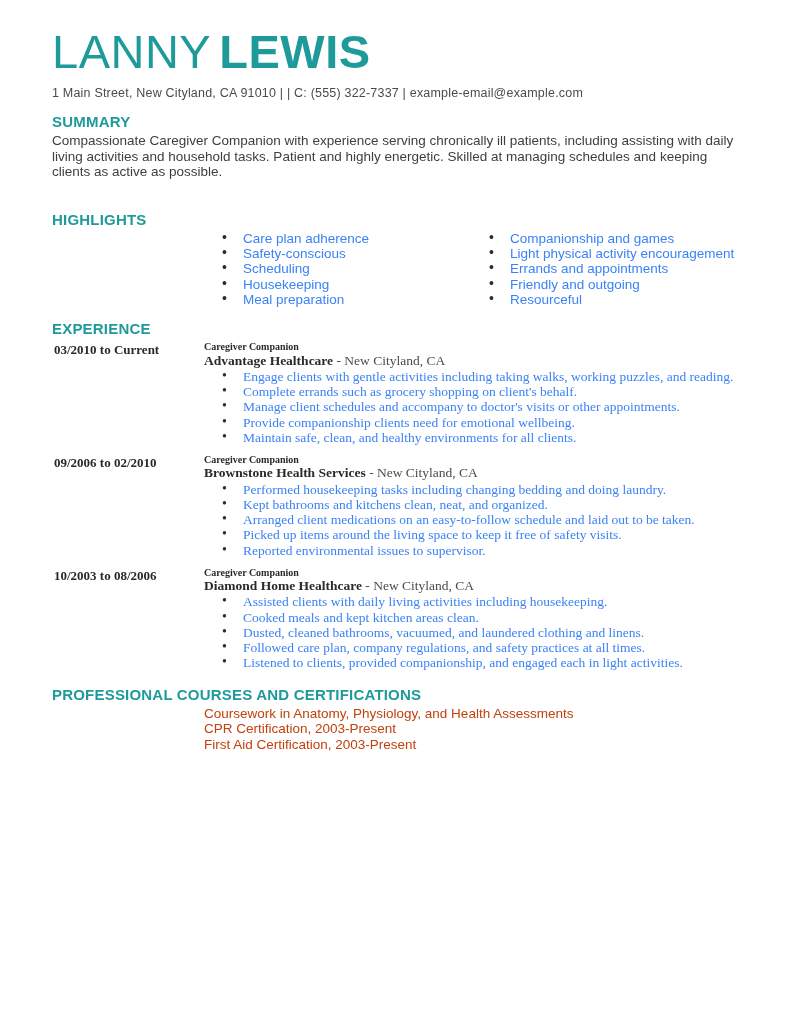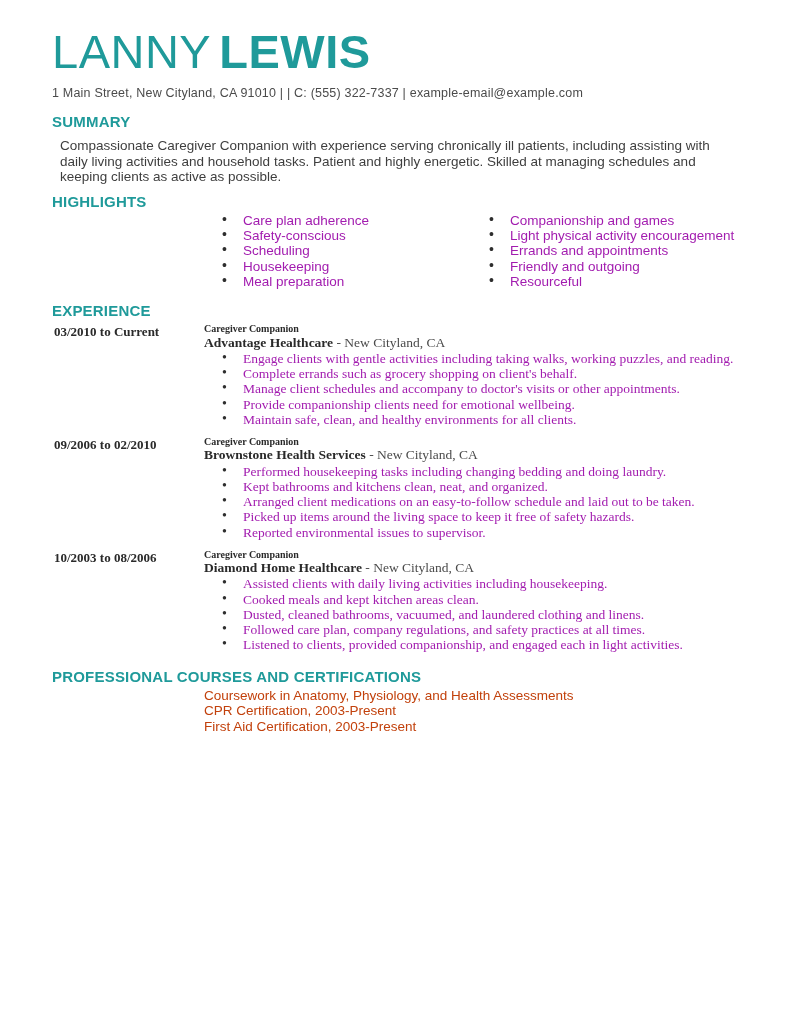--- a/index.html
+++ b/index.html
@@ -36,40 +36,40 @@
 
   
   .sec h2 {
     margin: 0 0 3px 0;
     font-size: 15px;
     font-weight: 700;
     color: #1f9a9a;
     letter-spacing: 0.2px;
   }
   .sec-summary    { margin-top: 13px; }
-  .sec-highlights { margin-top: 6px; }
+  .sec-highlights { margin-top: 31px; }
   .sec-experience { margin-top: 13px; }
   .sec-certs      { margin-top: 15px; }
 
   .body-text {
-    margin: 8px;
+    margin: 0;
     font-size: 13.5px;
     line-height: 1.16;
     color: #3e3e3e;
     max-width: 700px;
   }
 
   
   ul.blist { list-style: none; margin: 0; padding: 0; }
   ul.blist li {
     position: relative;
     padding-left: 39px;
     font-size: 13.5px;
     line-height: 1.13;
-    color: #a21caf;
+    color: #3b82f6;
   }
   ul.blist li::before {
     content: "\2022";
     position: absolute;
     left: 18px;
     top: -1px;
     font-size: 14px;
     color: #2e2e2e;
   }
 
@@ -162,21 +162,21 @@
 
       <div class="job">
         <div class="job-dates">09/2006 to 02/2010</div>
         <div class="job-body">
           <div class="job-title">Caregiver Companion</div>
           <div class="job-company-line"><span class="job-company">Brownstone Health Services</span> <span class="job-location">- New Cityland, CA</span></div>
           <ul class="blist">
             <li>Performed housekeeping tasks including changing bedding and doing laundry.</li>
             <li>Kept bathrooms and kitchens clean, neat, and organized.</li>
             <li>Arranged client medications on an easy-to-follow schedule and laid out to be taken.</li>
-            <li>Picked up items around the living space to keep it free of safety hazards.</li>
+            <li>Picked up items around the living space to keep it free of safety visits.</li>
             <li>Reported environmental issues to supervisor.</li>
           </ul>
         </div>
       </div>
 
       <div class="job">
         <div class="job-dates">10/2003 to 08/2006</div>
         <div class="job-body">
           <div class="job-title">Caregiver Companion</div>
           <div class="job-company-line"><span class="job-company">Diamond Home Healthcare</span> <span class="job-location">- New Cityland, CA</span></div>

